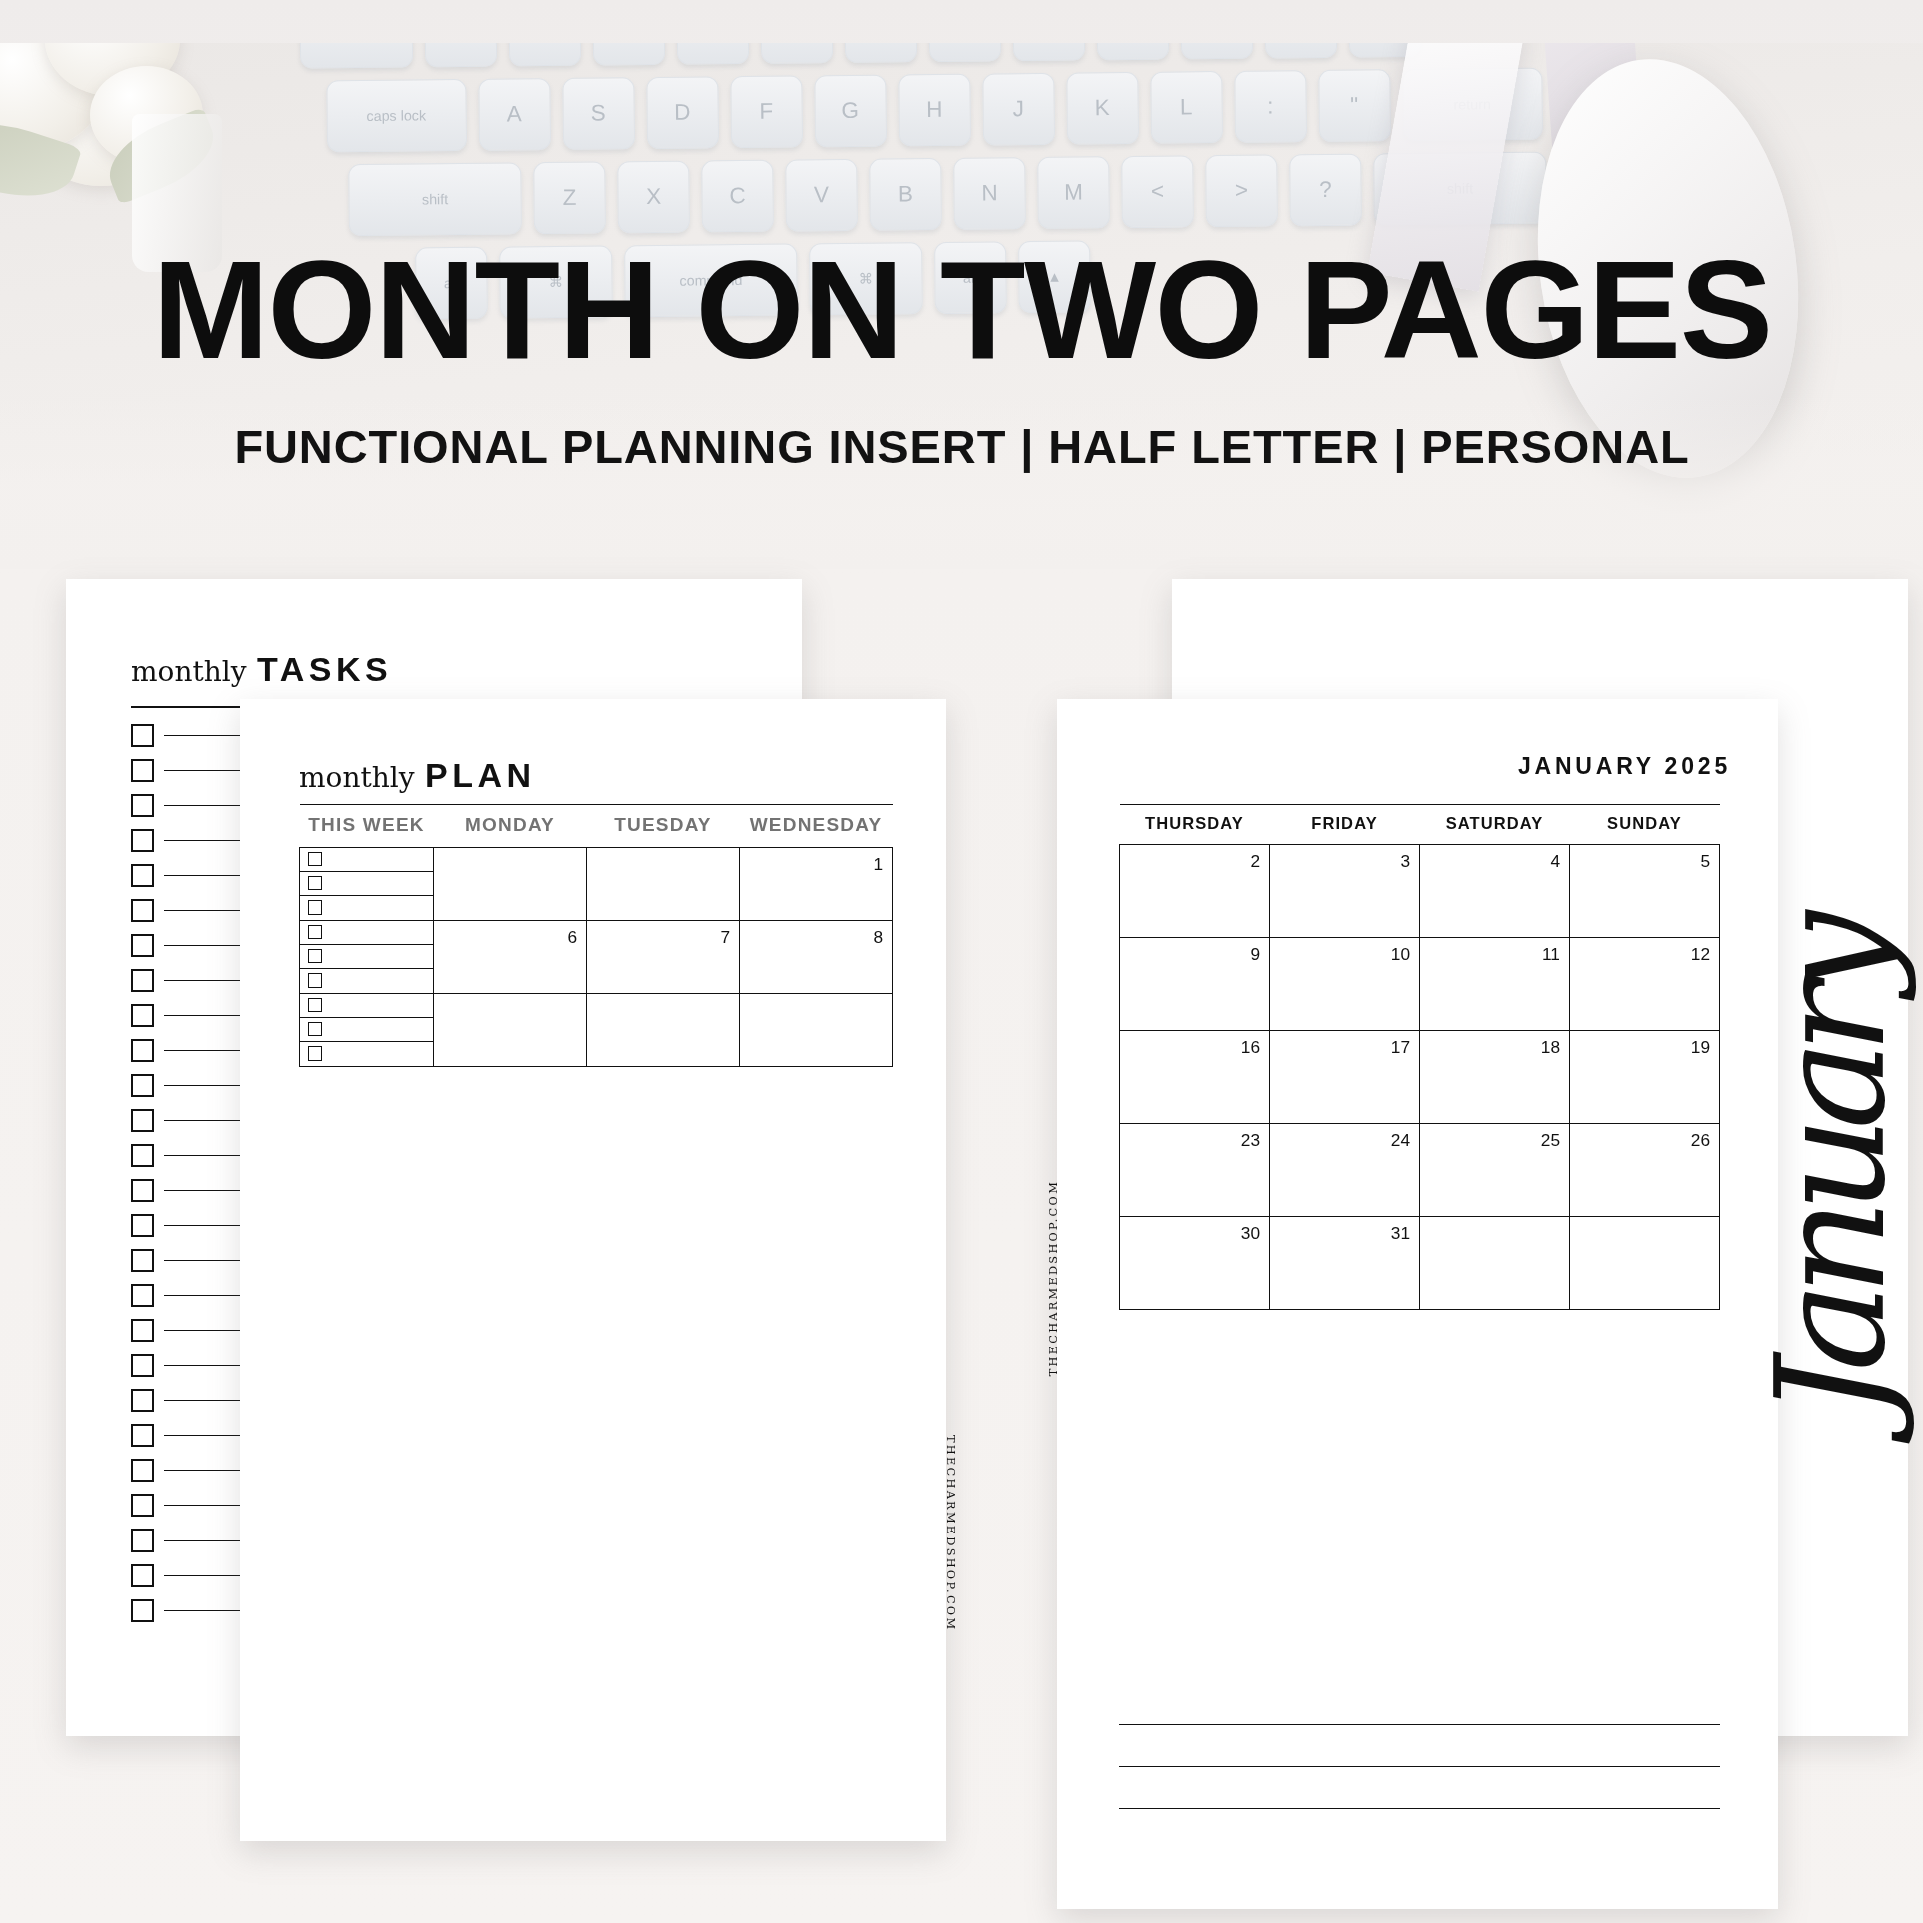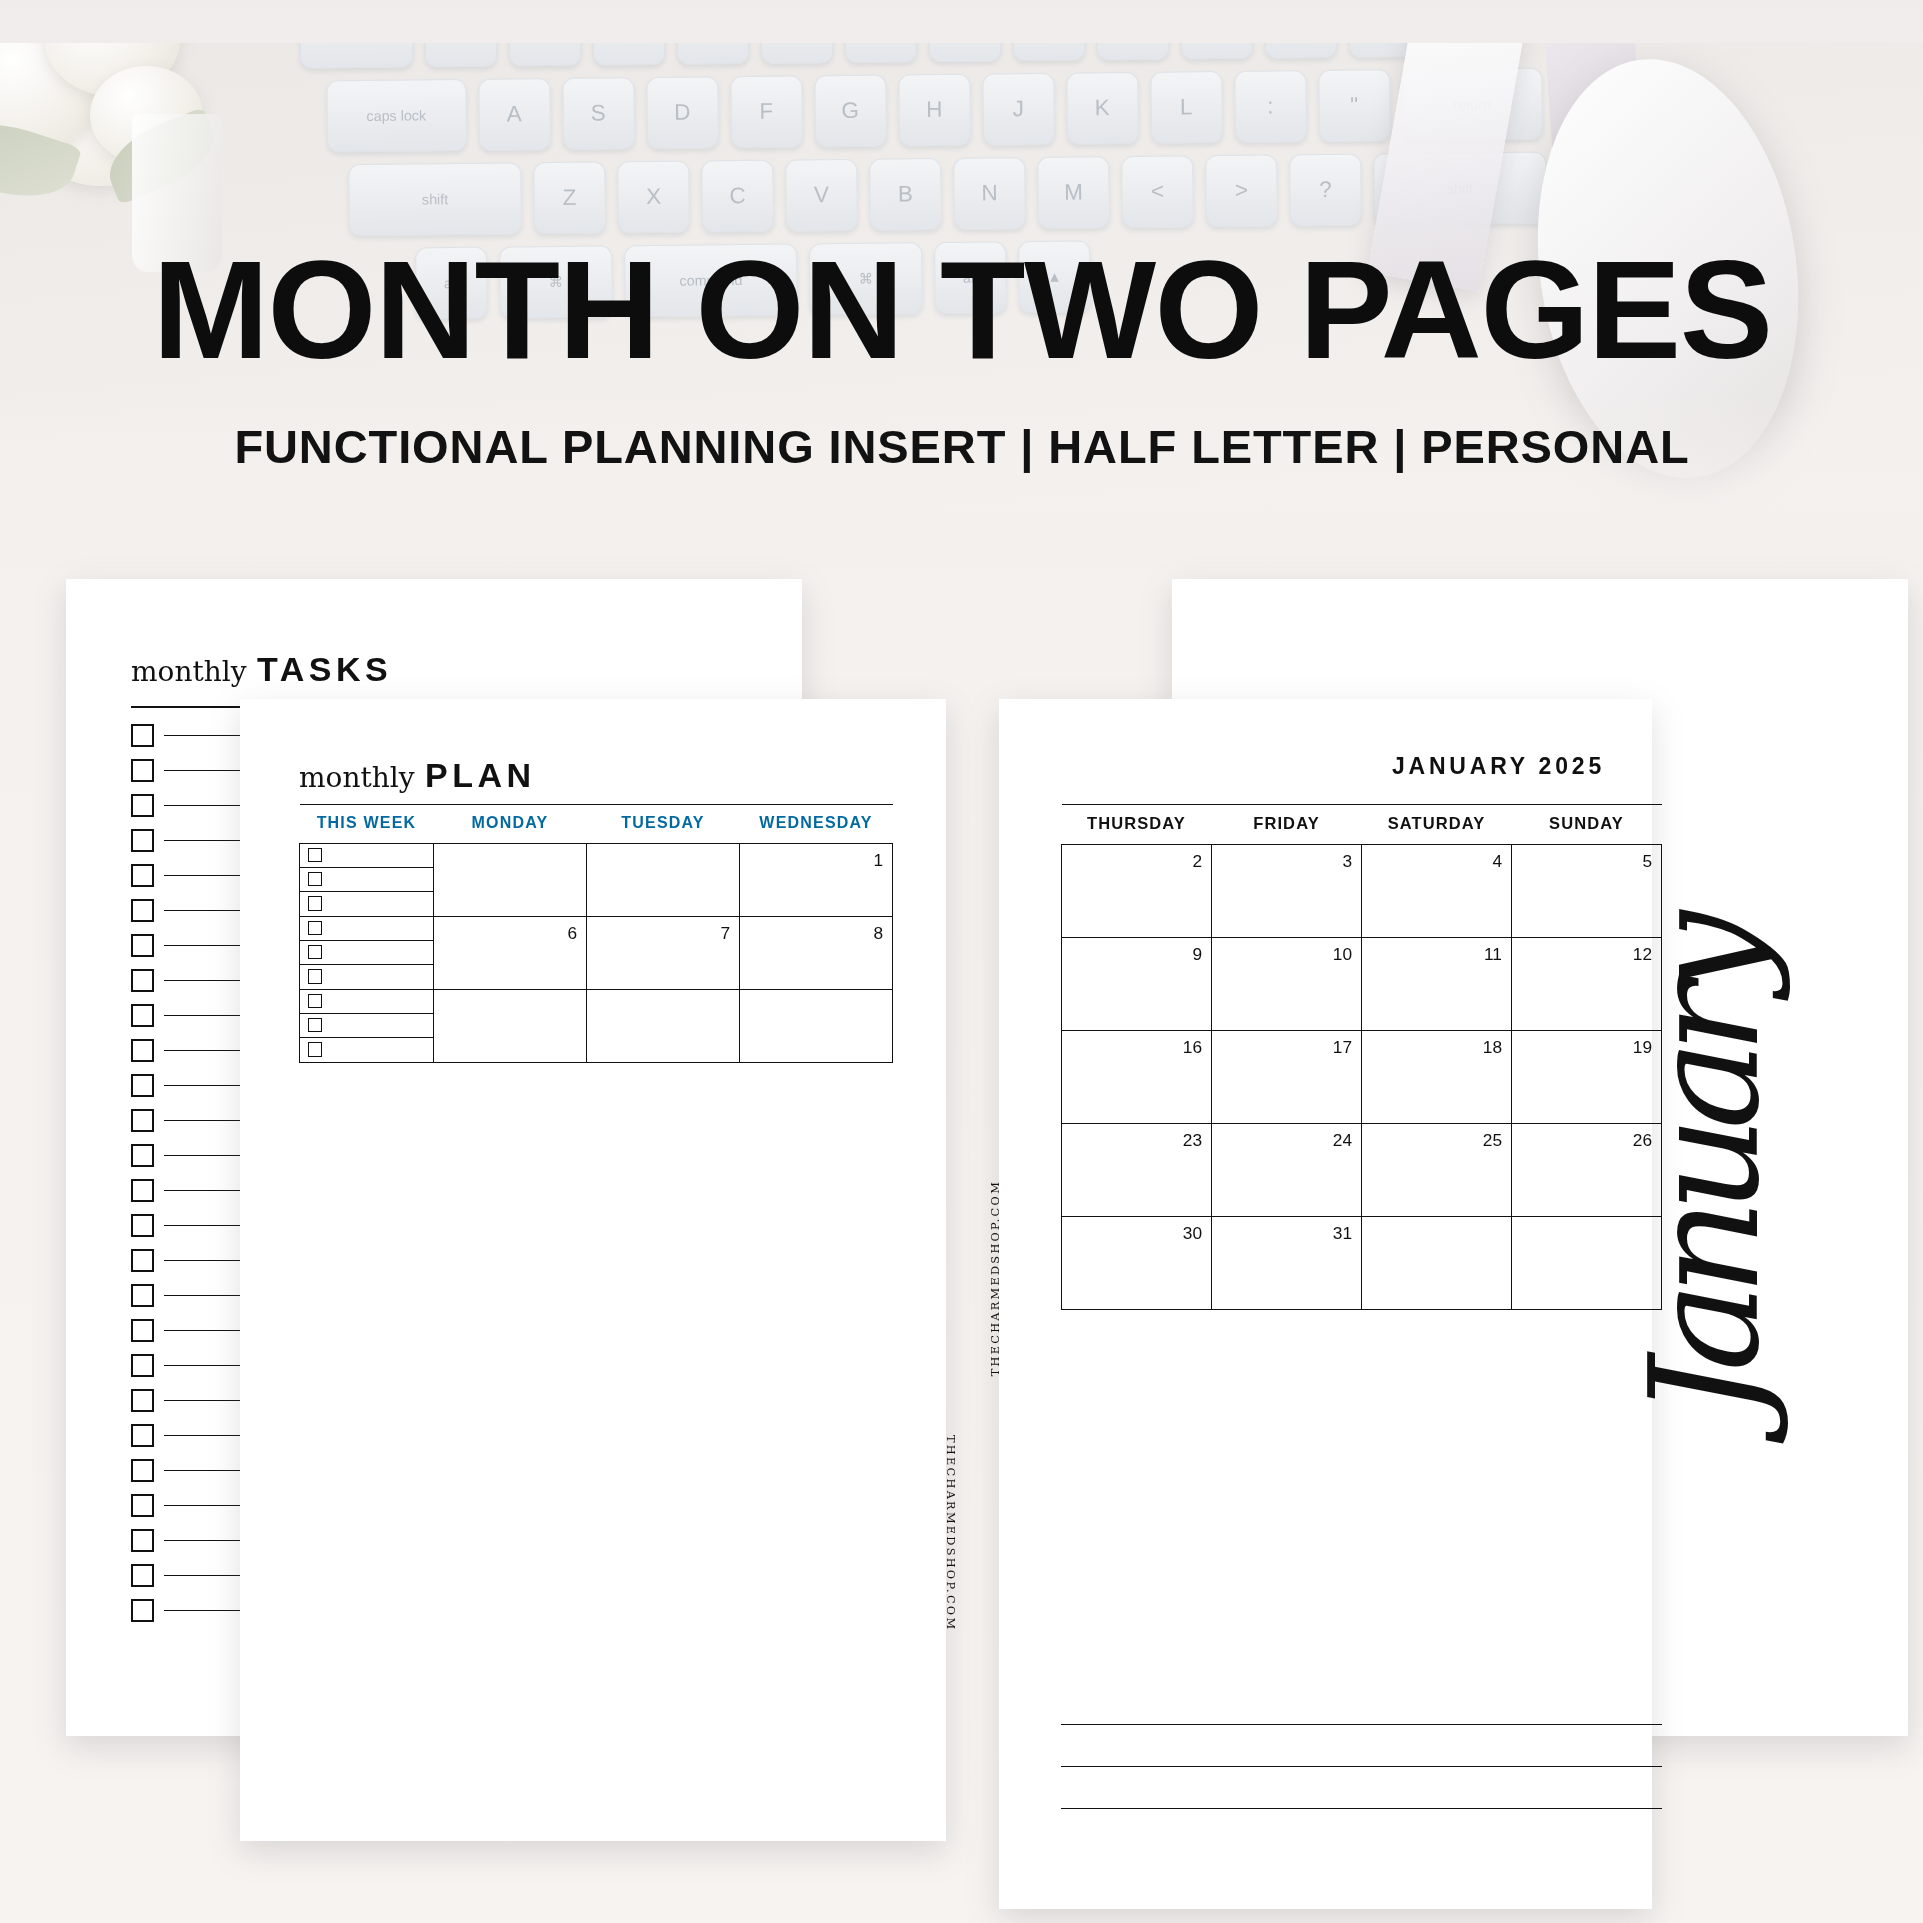--- a/index.html
+++ b/index.html
@@ -119,21 +119,21 @@
   #sheet-plan { left: 240px; top: 699px; width: 706px; height: 1142px; }
   .plan-head {
     position: absolute; left: 59px; top: 57px;
     display: flex; align-items: baseline; gap: 10.5px;
   }
   .plan-table {
     position: absolute; left: 59px; top: 105px; width: 594px;
     border-collapse: collapse; table-layout: fixed;
   }
   .plan-table th {
-    font-size: 16px; font-weight: bold; letter-spacing: 1.2px; color: #0369a1;
+    font-size: 19px; font-weight: bold; letter-spacing: 1.2px; color: #737373;
     padding: 9px 0 10.5px; border-bottom: 1.9px solid #111; border-top: 1.9px solid #111;
   }
   .plan-table th.col-week { width: 134px; }
   .plan-table td {
     border: 1.5px solid #111; height: 72px; vertical-align: top;
     font-size: 17.3px; color: #111; text-align: right; padding: 6px 9px 0 0;
   }
   .plan-table td.week-cell { border: 1.5px solid #111; padding: 0; height: 72px; }
   .wk-slot {
     height: 24px; display: flex; align-items: center; gap: 7.5px;
@@ -144,21 +144,21 @@
   .plan-url {
     position: absolute; right: -10.5px; top: 736px;
     writing-mode: vertical-rl; font-size: 11.3px; letter-spacing: 2.3px;
     color: #111; font-family: "DejaVu Serif", serif;
   }
 
   
   #sheet-back { left: 1172px; top: 579px; width: 736px; height: 1157px; }
 
   
-  #sheet-cal { left: 999px; top: 699px; width: 653px; height: 1210px; padding-left: 19px; }
+  #sheet-cal { left: 1057px; top: 699px; width: 721px; height: 1210px; padding-left: 19px; }
   .cal-title {
     position: absolute; right: 47px; top: 54px;
     font-size: 23px; font-weight: bold; letter-spacing: 3.8px; color: #111;
   }
   .cal-table {
     position: absolute; left: 62px; top: 105px; width: 601px;
     border-collapse: collapse; table-layout: fixed; border-radius: 29px;
   }
   .cal-table th {
     font-size: 16.5px; font-weight: bold; letter-spacing: 1.1px; color: #111;

